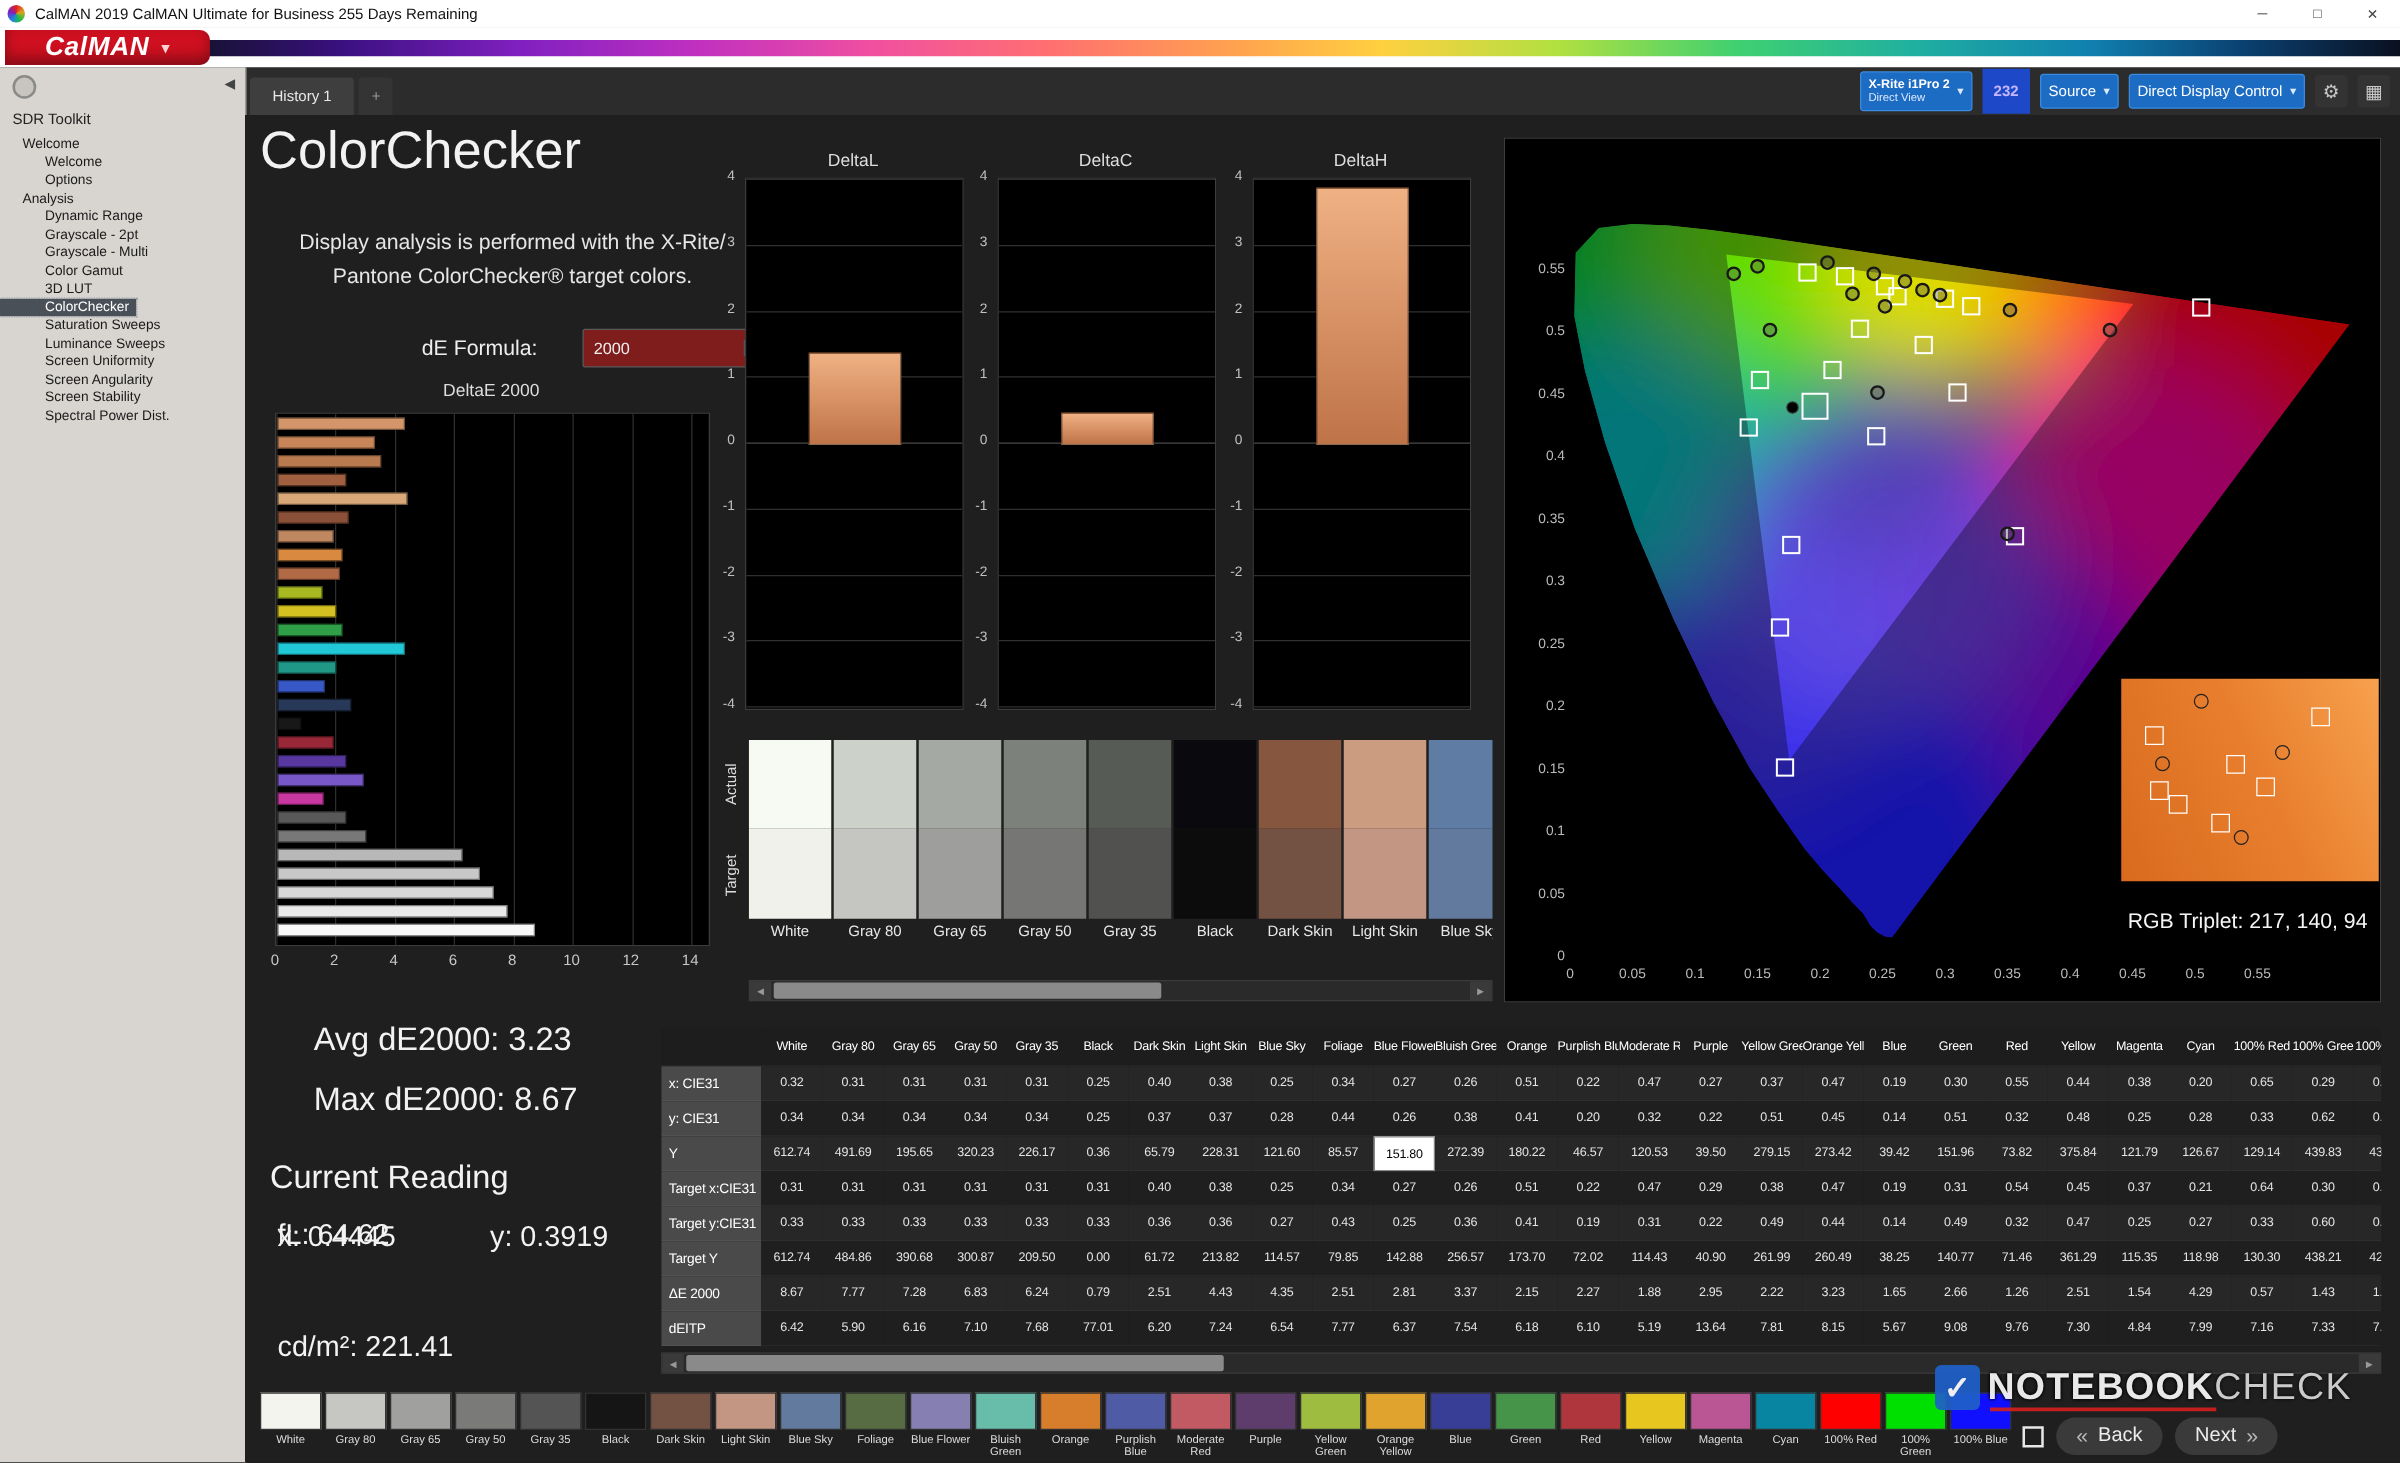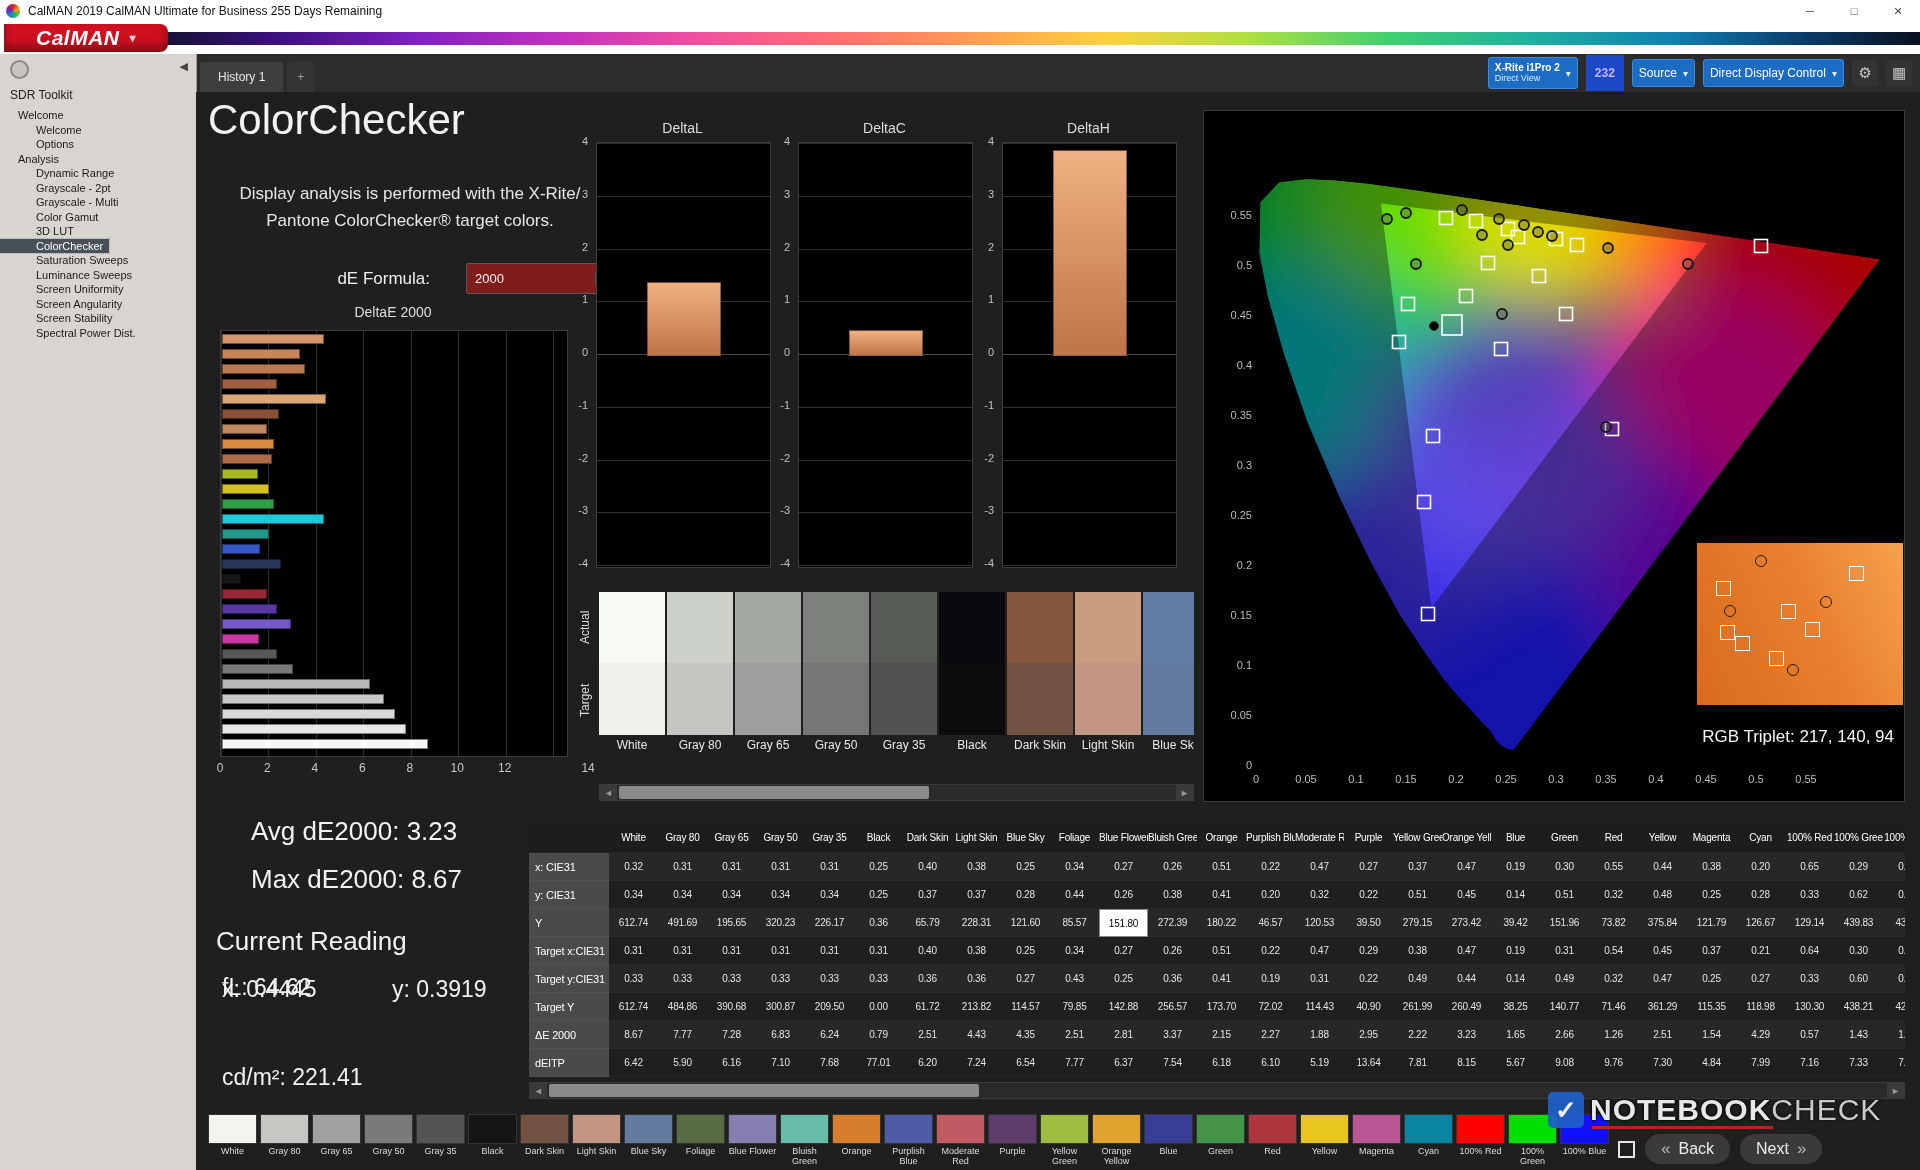--- a/index.html
+++ b/index.html
@@ -285,21 +285,21 @@
     <div class="hbar" style="width: 205.688px; top: 408px; background: rgb(248, 248, 248);"></div>
   </div>
 <div class="de-xticks">
     <div class="xtick" style="left: -10px;">0</div>
     <div class="xtick" style="left: 37.4483px;">2</div>
     <div class="xtick" style="left: 84.8966px;">4</div>
     <div class="xtick" style="left: 132.345px;">6</div>
     <div class="xtick" style="left: 179.793px;">8</div>
     <div class="xtick" style="left: 227.241px;">10</div>
     <div class="xtick" style="left: 274.69px;">12</div>
-    <div class="xtick" style="left: 322.138px; margin-left: 36px;">14</div>
+    <div class="xtick" style="left: 322.138px;">14</div>
   </div>
 
 <div class="chart-title" style="left:596px;top:120px;width:173px;">DeltaL</div>
 <div class="chart-title" style="left:798px;top:120px;width:173px;">DeltaC</div>
 <div class="chart-title" style="left:1002px;top:120px;width:173px;">DeltaH</div>
 <div class="mini-labels" style="left:566px;">
     <div class="ytick" style="top: -7px;">4</div>
     <div class="ytick" style="top: 45.75px;">3</div>
     <div class="ytick" style="top: 98.5px;">2</div>
     <div class="ytick" style="top: 151.25px;">1</div>

